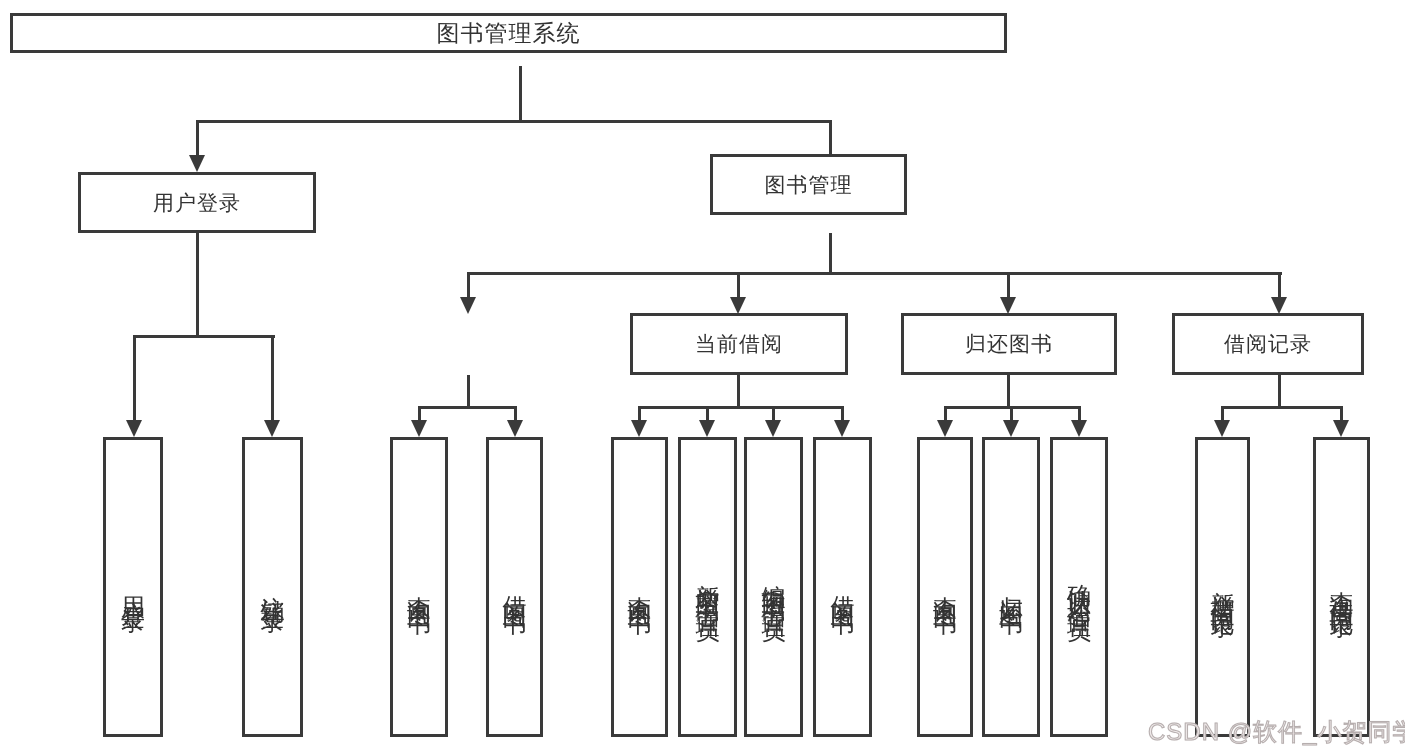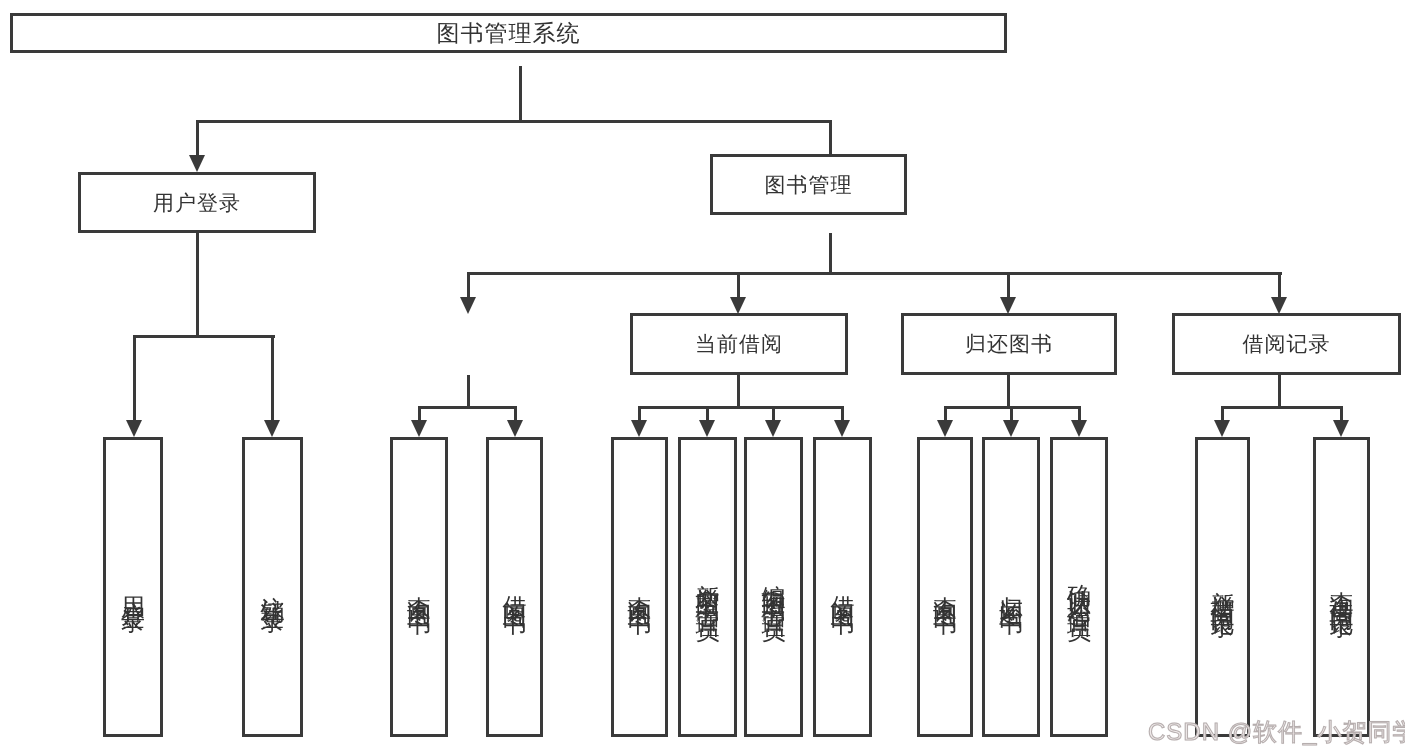--- a/index.html
+++ b/index.html
@@ -106,21 +106,21 @@
   <div class="arrowhead" style="left:1000px; top:297px;"></div>
   <div class="v-line" style="left:1278px; top:272px; height:26px;"></div>
   <div class="arrowhead" style="left:1271px; top:297px;"></div>
 
   <div class="node h-label" style="left:630px; top:313px; width:218px; height:62px;">
     <span>当前借阅</span>
   </div>
   <div class="node h-label" style="left:901px; top:313px; width:216px; height:62px;">
     <span>归还图书</span>
   </div>
-  <div class="node h-label" style="left:1172px; top:313px; width:229px; height:62px;">
+  <div class="node h-label" style="left:1172px; top:313px; width:192px; height:62px;">
     <span>借阅记录</span>
   </div>
 
   <div class="v-line" style="left:467px; top:375px; height:31px;"></div>
   <div class="h-line" style="left:418px; top:406px; width:99px;"></div>
   <div class="v-line" style="left:418px; top:406px; height:15px;"></div>
   <div class="arrowhead" style="left:411px; top:420px;"></div>
   <div class="v-line" style="left:514px; top:406px; height:15px;"></div>
   <div class="arrowhead" style="left:507px; top:420px;"></div>
 

